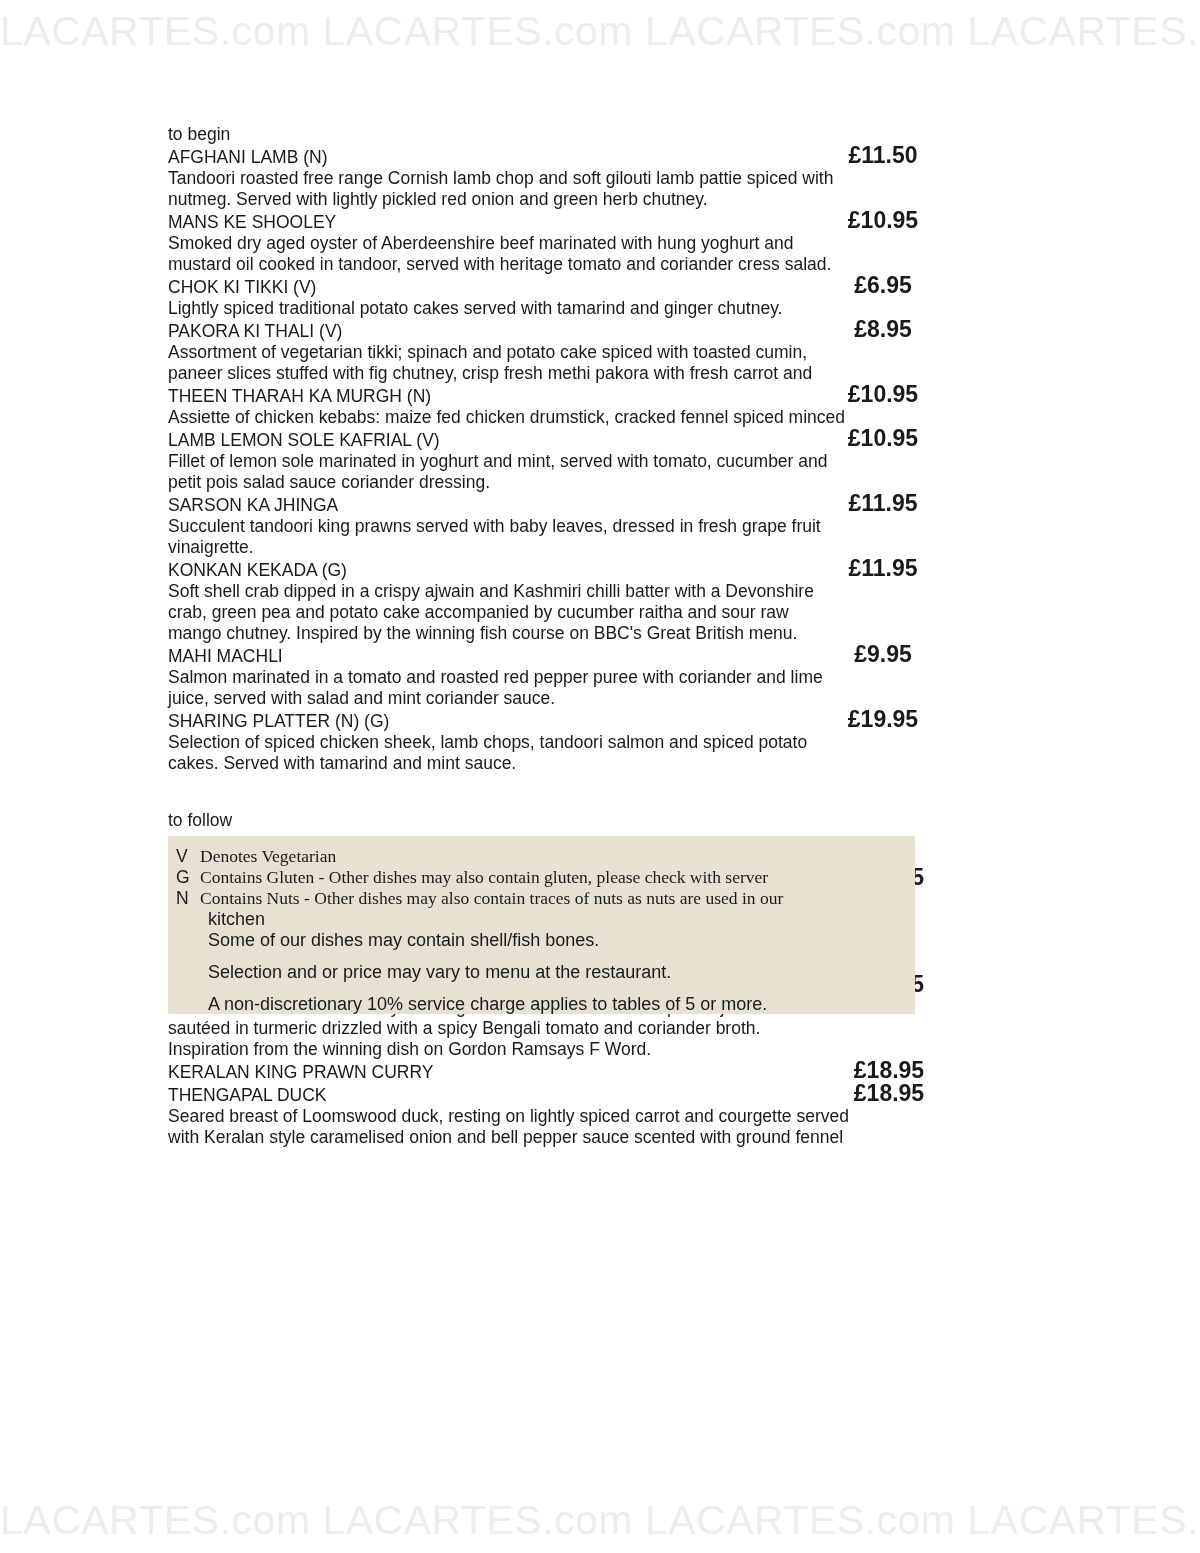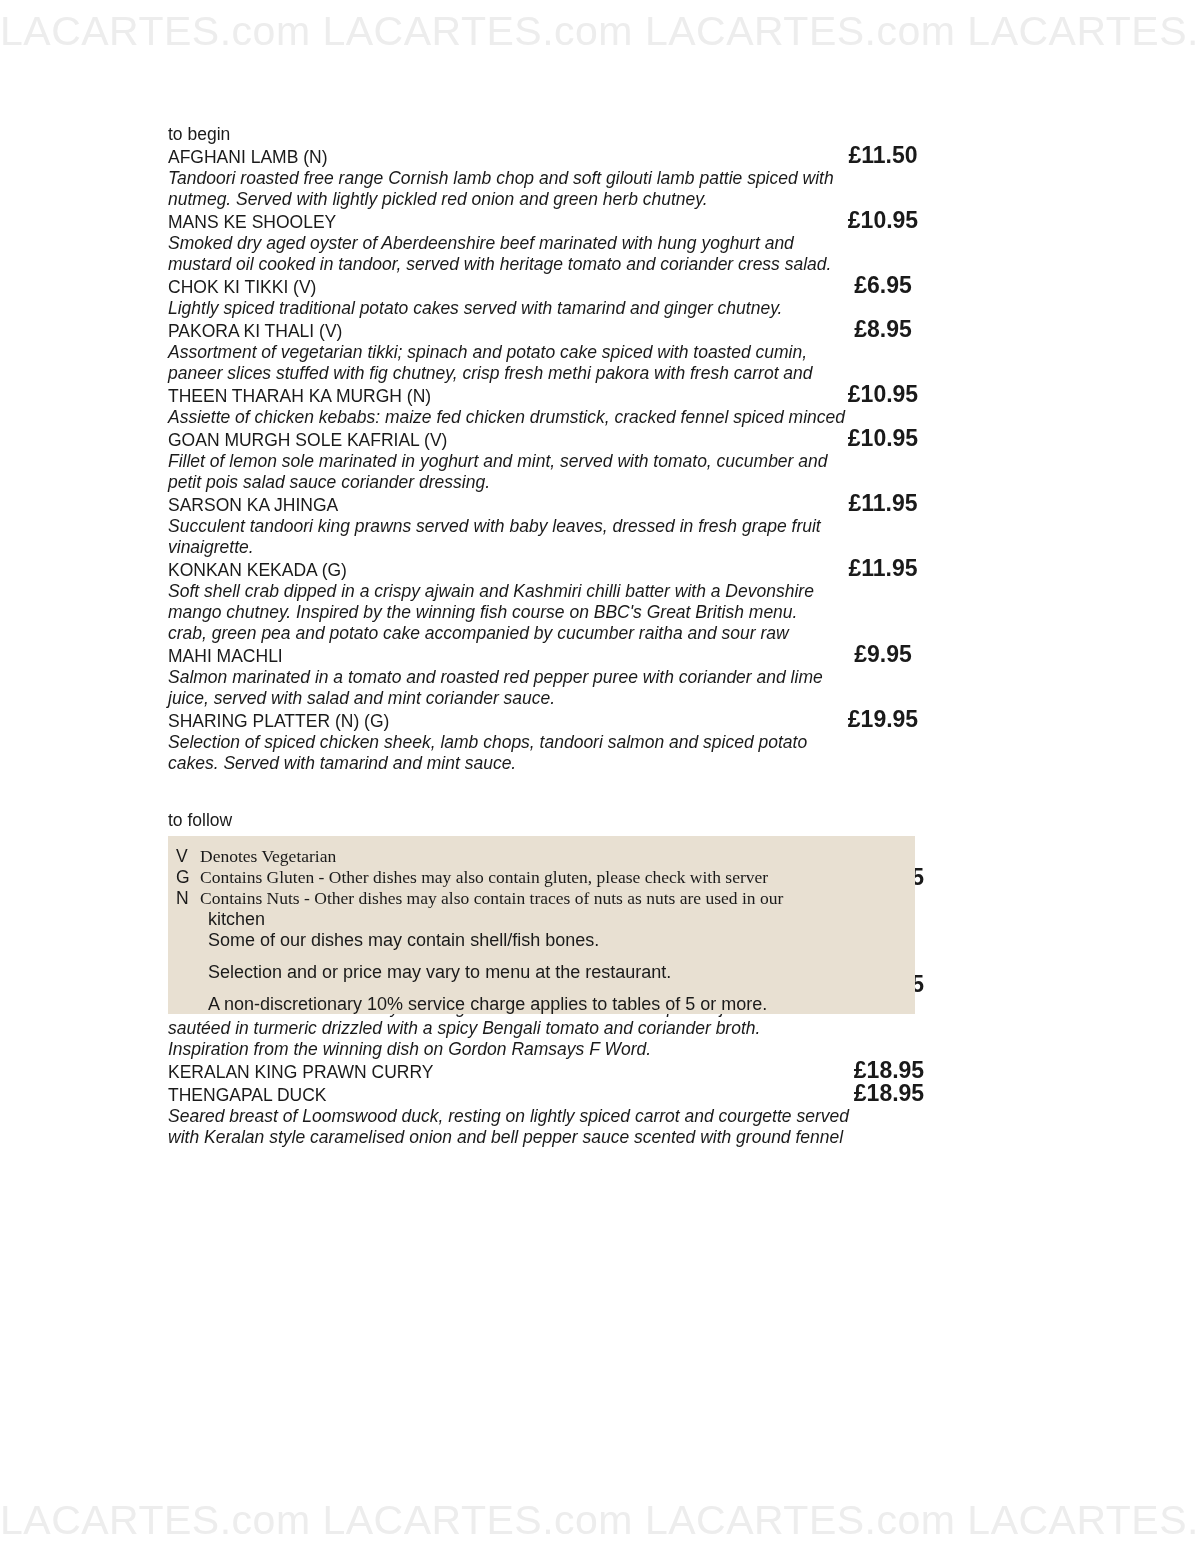--- a/index.html
+++ b/index.html
@@ -68,21 +68,20 @@
   .course-begin .dish-price { width: 90px; margin-left: auto; }
   .course-begin .dish-head { padding-right: 0; }
   .course-begin .dish-name { min-width: 0; }
 
   .course-follow .dish-price { width: 78px; margin-left: auto; }
 
   .dish-desc {
     font-size: 17.5px;
     line-height: 21px;
     color: #1a1a1a;
-    font-style: italic;
   }
   .dish-desc div { white-space: pre-wrap; }
 
   .blank-line { height: 21px; }
 
   
   .notice {
     position: absolute;
     left: 168px;
     top: 836px;
@@ -162,21 +161,21 @@
           <div class="dish-head">
             <span class="dish-name">THEEN THARAH KA MURGH (N)</span>
             <span class="dish-price">£10.95</span>
           </div>
           <div class="dish-desc">
             <div>Assiette of chicken kebabs: maize fed chicken drumstick, cracked fennel spiced minced</div>
           </div>
         </div>
         <div class="dish">
           <div class="dish-head">
-            <span class="dish-name">GOAN MURGH SOLE KAFRIAL (V)</span>
+            <span class="dish-name">LAMB LEMON SOLE KAFRIAL (V)</span>
             <span class="dish-price">£10.95</span>
           </div>
           <div class="dish-desc">
             <div>Fillet of lemon sole marinated in yoghurt and mint, served with tomato, cucumber and</div>
             <div>petit pois salad sauce coriander dressing.</div>
           </div>
         </div>
         <div class="dish">
           <div class="dish-head">
             <span class="dish-name">SARSON KA JHINGA</span>
@@ -187,22 +186,22 @@
             <div>vinaigrette.</div>
           </div>
         </div>
         <div class="dish">
           <div class="dish-head">
             <span class="dish-name">KONKAN KEKADA (G)</span>
             <span class="dish-price">£11.95</span>
           </div>
           <div class="dish-desc">
             <div>Soft shell crab dipped in a crispy ajwain and Kashmiri chilli batter with a Devonshire</div>
+            <div>crab, green pea and potato cake accompanied by cucumber raitha and sour raw</div>
             <div>mango chutney. Inspired by the winning fish course on BBC's Great British menu.</div>
-            <div>crab, green pea and potato cake accompanied by cucumber raitha and sour raw</div>
           </div>
         </div>
         <div class="dish">
           <div class="dish-head">
             <span class="dish-name">MAHI MACHLI</span>
             <span class="dish-price">£9.95</span>
           </div>
           <div class="dish-desc">
             <div>Salmon marinated in a tomato and roasted red pepper puree with coriander and lime</div>
             <div>juice, served with salad and mint coriander sauce.</div>

